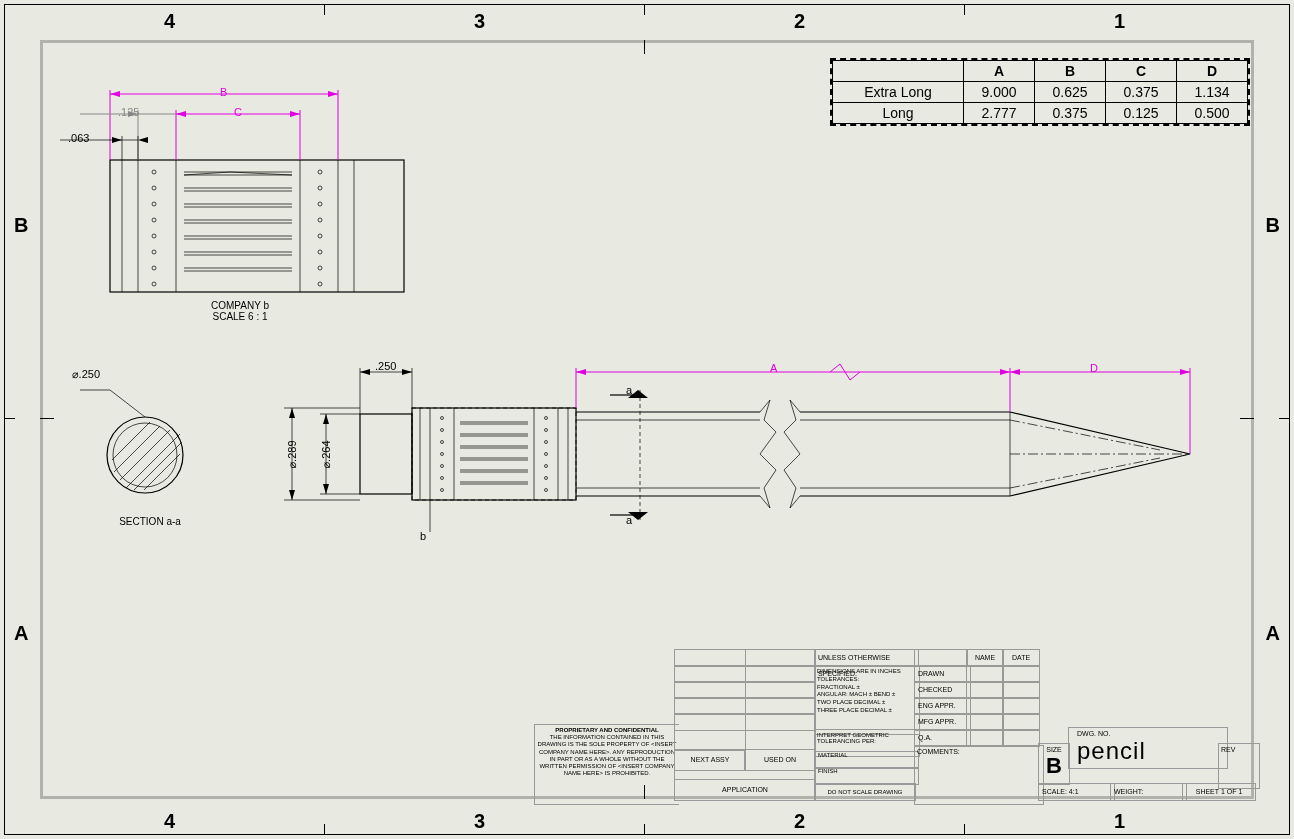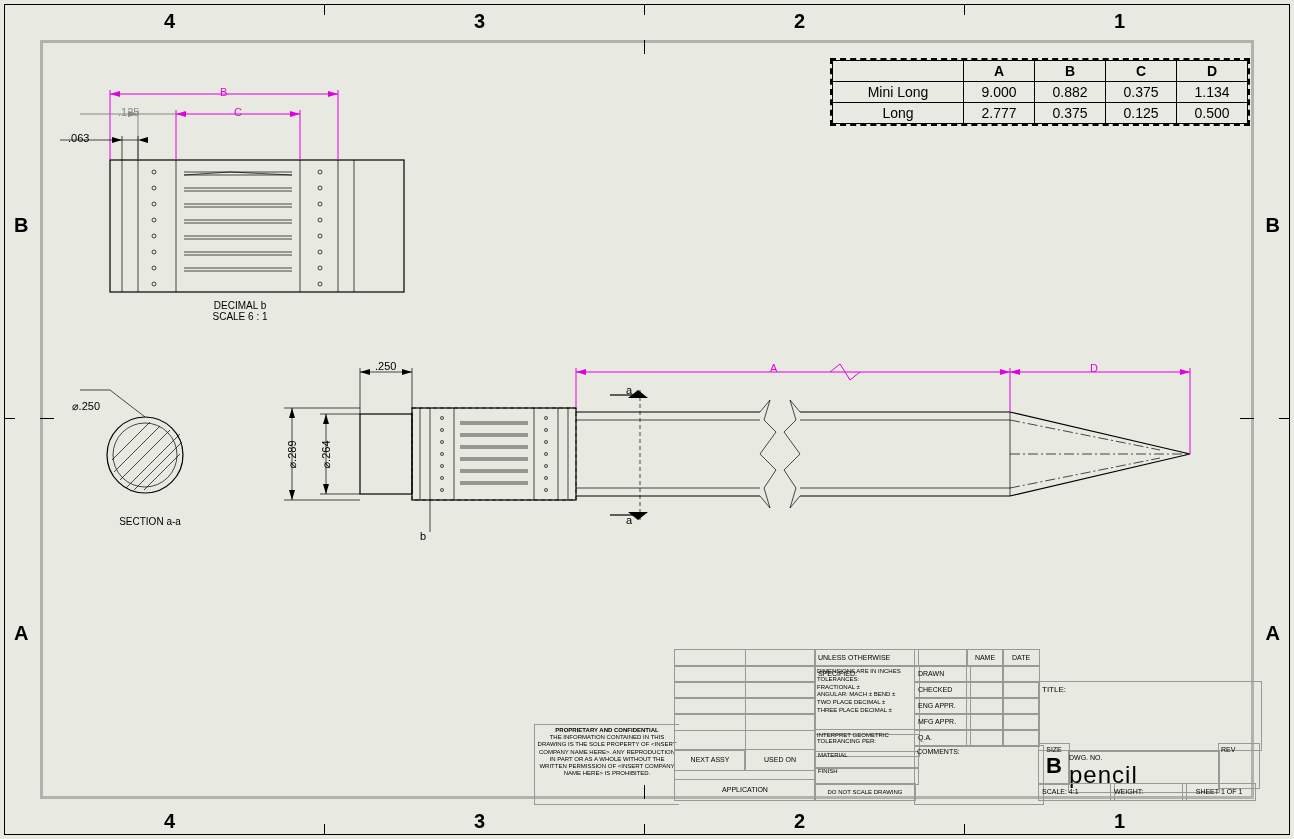--- a/index.html
+++ b/index.html
@@ -72,23 +72,23 @@
   <table>
     <tbody>
         <tr>
       <td class="hcol hdr"></td>
       <td class="vcol hdr">A</td>
       <td class="vcol hdr">B</td>
       <td class="vcol hdr">C</td>
       <td class="vcol hdr">D</td>
     </tr>
     <tr>
-          <td>Mini Long</td>
+          <td>Extra Long</td>
           <td>9.000</td>
-          <td>0.882</td>
+          <td>0.625</td>
           <td>0.375</td>
           <td>1.134</td>
         </tr>
     <tr>
           <td>Long</td>
           <td>2.777</td>
           <td>0.375</td>
           <td>0.125</td>
           <td>0.500</td>
         </tr>
@@ -156,39 +156,39 @@
   <line x1="78" y1="56" x2="78" y2="80" class="thin"></line>
   <line x1="0" y1="60" x2="78" y2="60" class="thin"></line>
   <polygon points="62,60 52,57 52,63" fill="#000"></polygon>
   <polygon points="78,60 88,57 88,63" fill="#000"></polygon>
 </svg>
 <div class="dim mag" style="position:absolute;left:220px;top:86px">B</div>
 <div class="dim mag" style="position:absolute;left:234px;top:106px">C</div>
 <div class="dim" style="position:absolute;left:118px;top:106px;color:#888">.125</div>
 <div class="dim" style="position:absolute;left:68px;top:132px">.063</div>
 <div class="small" style="left:180px;top:300px;width:120px">
-  <div>DECIMAL b</div>
+  <div>COMPANY b</div>
   <div>SCALE 6 : 1</div>
 </div>
 
 <svg style="left:90px;top:390px" width="120" height="140">
   <circle cx="55" cy="65" r="38" class="med"></circle>
   <circle cx="55" cy="65" r="32" class="thin"></circle>
   <g class="thin">
     <line x1="30" y1="90" x2="80" y2="40"></line>
       <line x1="24" y1="82" x2="70" y2="36"></line>
       <line x1="22" y1="70" x2="60" y2="32"></line>
     <line x1="36" y1="98" x2="90" y2="44"></line>
       <line x1="44" y1="100" x2="92" y2="52"></line>
       <line x1="54" y1="100" x2="90" y2="64"></line>
   </g>
   <line x1="55" y1="27" x2="20" y2="0" class="thin"></line>
   <line x1="20" y1="0" x2="-10" y2="0" class="thin"></line>
 </svg>
-<div class="dim" style="position:absolute;left:72px;top:400px">⌀.250</div>
+<div class="dim" style="position:absolute;left:72px;top:368px">⌀.250</div>
 <div class="small" style="left:100px;top:516px;width:100px">SECTION a-a</div>
 
 <svg style="left:270px;top:360px" width="950" height="200">
 
   <rect x="90" y="54" width="52" height="80" class="med"></rect>
 
   <rect x="142" y="48" width="164" height="92" class="med"></rect>
   <line x1="150" y1="48" x2="150" y2="140" class="thin"></line>
   <line x1="160" y1="48" x2="160" y2="140" class="thin"></line>
   <line x1="184" y1="48" x2="184" y2="140" class="thin"></line>
@@ -335,28 +335,25 @@
   <div class="cell" style="left:432px;top:48px;width:36px;height:16px"></div>
     <div class="cell" style="left:468px;top:48px;width:36px;height:16px"></div>
   <div class="cell" style="left:380px;top:64px;width:52px;height:16px;padding-left:3px;line-height:16px">MFG APPR.</div>
   <div class="cell" style="left:432px;top:64px;width:36px;height:16px"></div>
     <div class="cell" style="left:468px;top:64px;width:36px;height:16px"></div>
   <div class="cell" style="left:380px;top:80px;width:52px;height:16px;padding-left:3px;line-height:16px">Q.A.</div>
   <div class="cell" style="left:432px;top:80px;width:36px;height:16px"></div>
     <div class="cell" style="left:468px;top:80px;width:36px;height:16px"></div>
   <div class="cell" style="left:380px;top:96px;width:124px;height:54px;padding:2px">COMMENTS:</div>
 
-  <div class="cell" style="left:504px;top:32px;width:216px;height:62px;padding:3px;font-size:8px">
-    <span>TITLE:</span>
-  </div>
   <div class="cell" style="left:504px;top:94px;width:30px;height:40px;text-align:center">
     <div style="font-size:7px;margin-top:2px">SIZE</div>
     <div style="font-size:22px;font-weight:bold;font-family:'Century Gothic',Arial">B</div>
   </div>
-  <div class="cell" style="left:534px;top:102px;width:150px;height:40px;padding-left:0">
+  <div class="cell" style="left:534px;top:78px;width:150px;height:40px;padding-left:8px">
     <div style="font-size:7px;margin-top:2px">DWG. NO.</div>
     <div style="font-size:24px;font-family:'Century Gothic',Arial;letter-spacing:1px">pencil</div>
   </div>
   <div class="cell" style="left:684px;top:94px;width:36px;height:40px;padding:2px;font-size:7px">REV</div>
   <div class="cell" style="left:504px;top:134px;width:72px;height:16px;padding-left:3px;line-height:16px">SCALE: 4:1</div>
   <div class="cell" style="left:576px;top:134px;width:72px;height:16px;padding-left:3px;line-height:16px">WEIGHT:</div>
   <div class="cell" style="left:648px;top:134px;width:72px;height:16px;text-align:center;line-height:16px">SHEET 1 OF 1</div>
 </div>
 
 </body></html>

